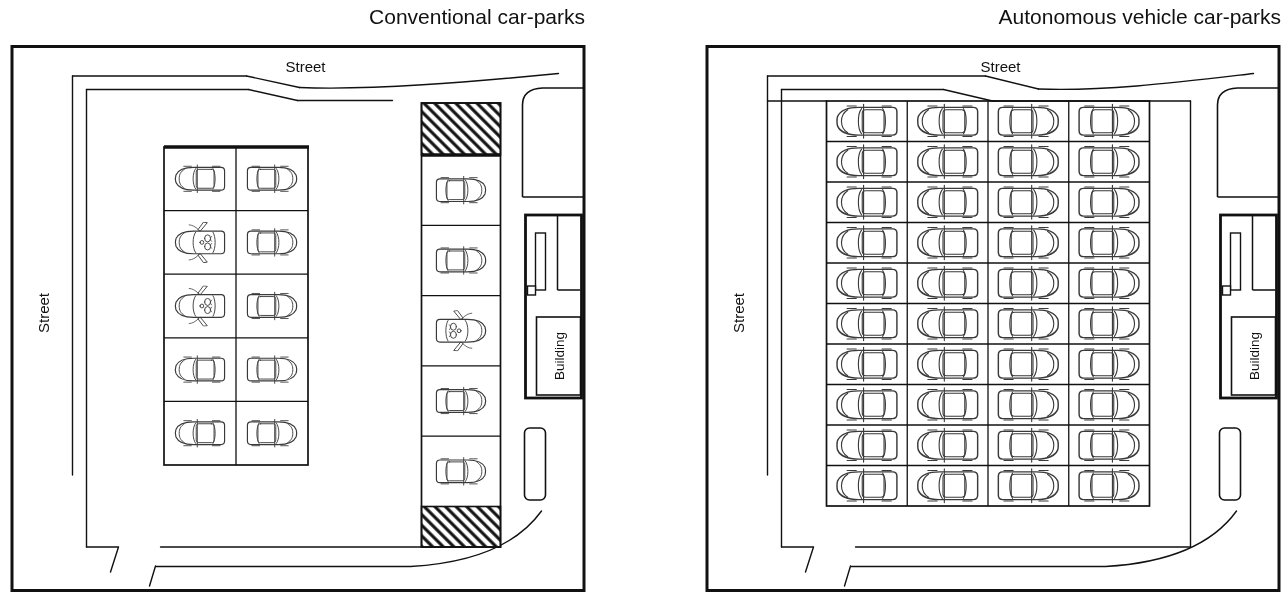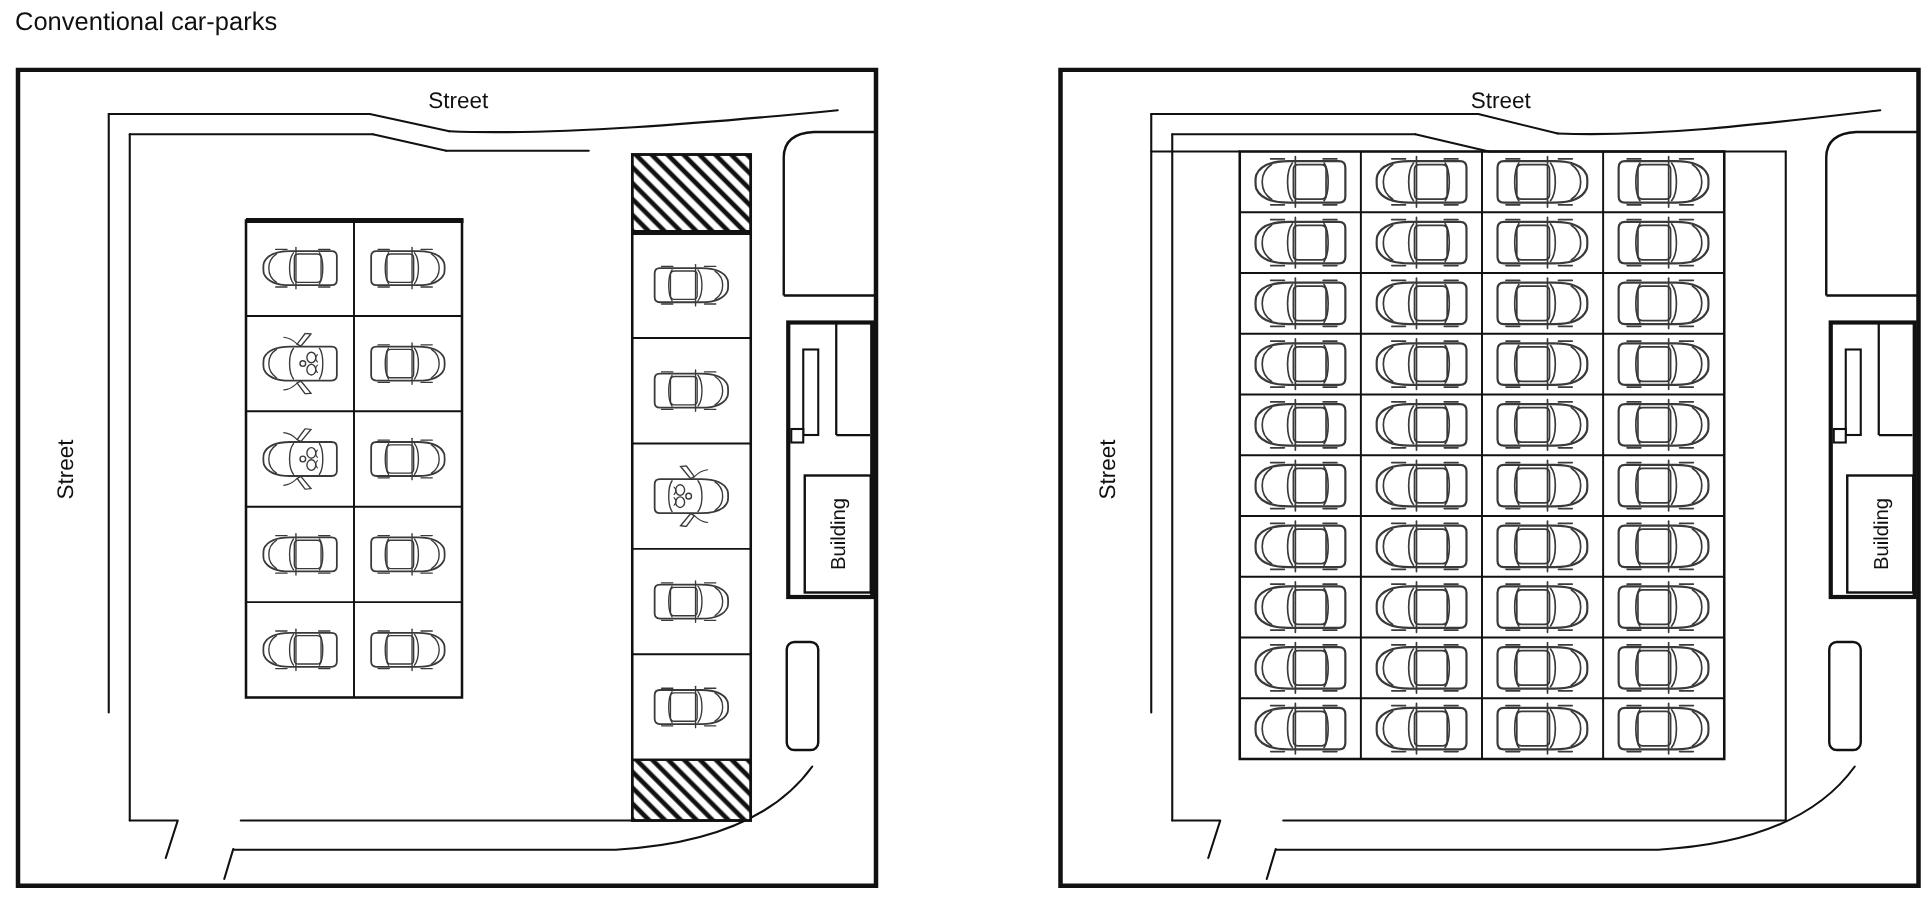--- a/index.html
+++ b/index.html
@@ -1,18 +1,18 @@
 <!DOCTYPE html>
 <html><head>
 <meta charset="utf-8">
 <style>
   html,body{margin:0;padding:0;background:#fff;}
   #stage{position:relative;width:1288px;height:603px;background:#ffffff;overflow:hidden;
          font-family:"Liberation Sans","DejaVu Sans",sans-serif;}
-  .title{position:absolute;top:5px;height:24px;font-size:17px;color:#111;text-align:left;white-space:nowrap;}
+  .title{position:absolute;top:5px;height:24px;font-size:21px;color:#111;text-align:right;white-space:nowrap;}
   #title-left{left:10px;width:575px;}
   #title-right{left:705px;width:576px;}
   .panel{position:absolute;top:45px;width:576px;height:547px;}
   #panel-conventional{left:10px;}
   #panel-autonomous{left:705px;}
   svg text{fill:#111;}
   .thin{stroke:#111;stroke-width:1.4;fill:none;stroke-linecap:round;}
   .blk{stroke:#111;fill:none;}
 </style>
 </head>
@@ -55,20 +55,21 @@
           <path d="M 28.5,27 C 31.5,30 31.5,33 28.5,36 M 28.5,40 C 31.5,43 31.5,46 28.5,49" stroke-width="1.4"></path>
         </g>
       </g>
     </symbol>
   </defs>
 </svg>
 
 <div id="stage">
 
   <div class="title" id="title-left">Conventional car-parks</div>
+  <div class="title" id="title-right">Autonomous vehicle car-parks</div>
 
   <div class="panel" id="panel-conventional">
     <svg viewBox="0 0 575 547" width="576" height="547">
       <rect x="1.5" y="1.5" width="572" height="544" fill="#fff" stroke="#111" stroke-width="3"></rect>
 
       <g class="thin">
         <path d="M 62,31 H 236"></path>
         <path d="M 236,31 L 289,42.5"></path>
         <path d="M 289,42.5 C 360,45.5 460,37 548,28.5"></path>
         <path d="M 76,44.5 H 238"></path>

